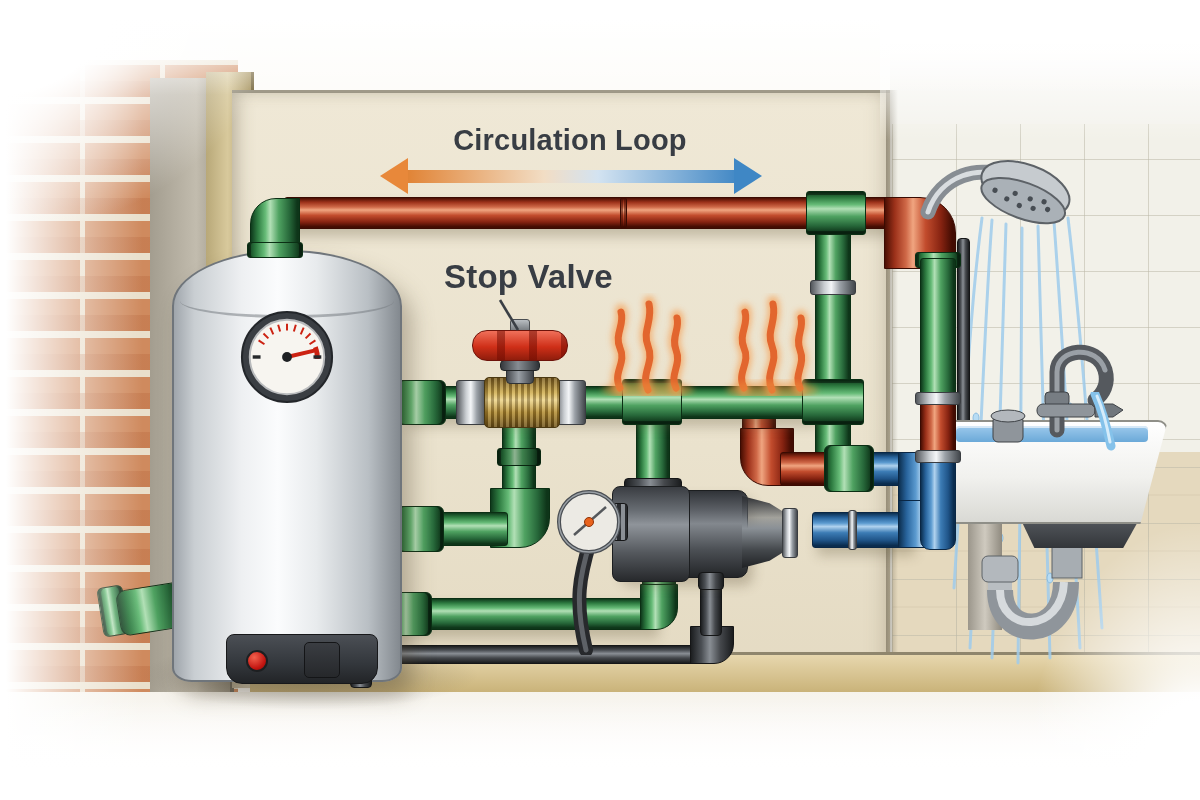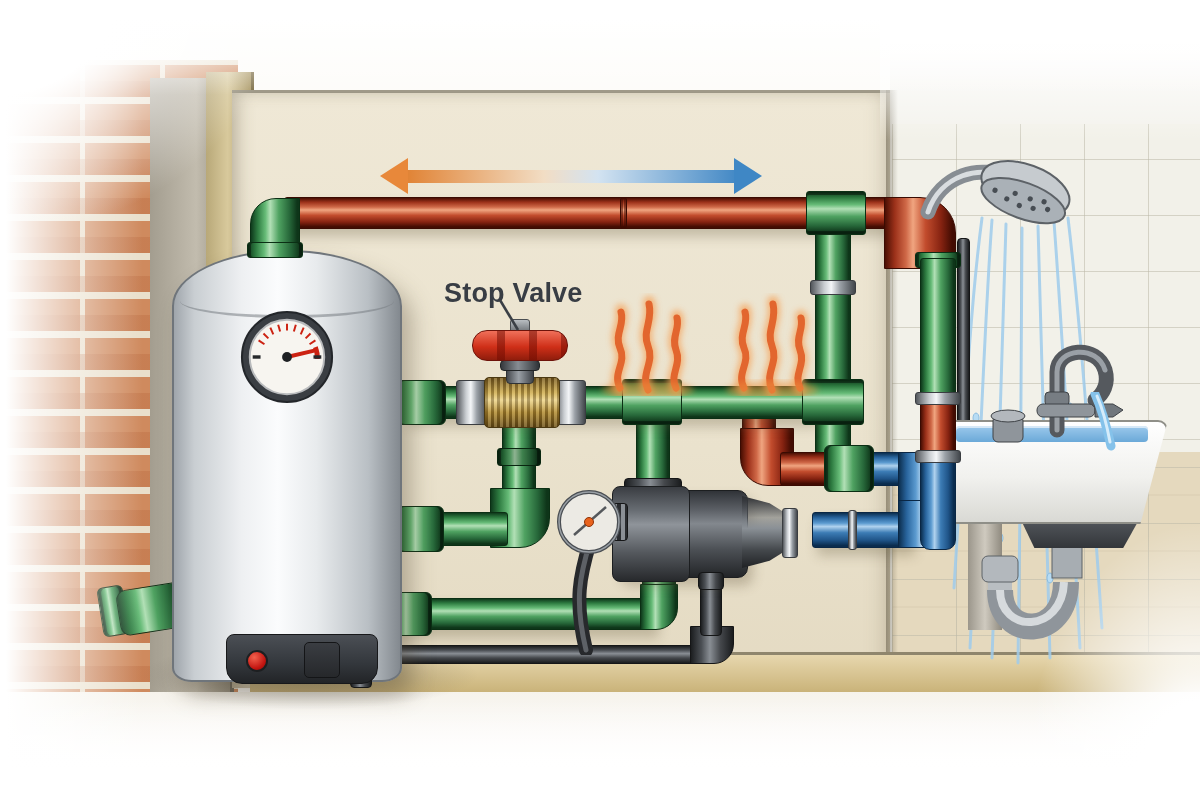--- a/index.html
+++ b/index.html
@@ -50,20 +50,21 @@
       background:linear-gradient(90deg,rgba(90,82,62,.5),rgba(90,82,62,0));"></div>
   <div class="abs" style="left:880px;top:0;width:320px;height:140px;z-index:5;
       background:linear-gradient(180deg,#fff 30%,rgba(255,255,255,0));"></div>
   <div class="abs" style="left:250px;top:652px;width:950px;height:50px;z-index:5;
       background:linear-gradient(180deg,#e7d7ae,#cdb77f 70%,#bfa66b);border-top:3px solid #8f866d;"></div>
   <div class="abs" style="left:0;top:692px;width:1200px;height:108px;z-index:6;
       background:linear-gradient(180deg,#f6f3ec,#ffffff 70%);"></div>
   <div class="abs" style="left:140px;top:640px;width:340px;height:70px;z-index:6;
       background:radial-gradient(ellipse at center,rgba(70,65,55,.35),rgba(70,65,55,0) 70%);"></div>
 
+  <div class="lbl" style="left:380px;top:124px;width:380px;text-align:center;font-size:29px;">Circulation Loop</div>
   <svg class="abs" style="left:378px;top:152px;z-index:7;" width="386" height="48" viewBox="0 0 386 48">
     <defs>
         <linearGradient id="arrG" x1="0" x2="1" y1="0" y2="0">
       <stop offset="0" stop-color="#e08030"></stop>
           <stop offset=".42" stop-color="#f2ddc4"></stop>
       <stop offset=".58" stop-color="#d3e3f1"></stop>
           <stop offset="1" stop-color="#3f86c4"></stop>
     </linearGradient>
       </defs>
     <rect x="24" y="18" width="338" height="13" fill="url(#arrG)"></rect>
@@ -129,21 +130,21 @@
                  linear-gradient(180deg,#6e521f,#c9a850 30%,#ecd694 45%,#a8832f 70%,#5c4316);"></div>
   <div class="abs" style="left:506px;top:346px;width:28px;height:38px;z-index:13;border-radius:4px;
       background:linear-gradient(90deg,#45494e,#9aa0a6 45%,#3f4348);border:1px solid #2e3236;"></div>
   <div class="abs" style="left:500px;top:360px;width:40px;height:11px;z-index:13;border-radius:4px;
       background:linear-gradient(90deg,#35383c,#878d93 45%,#2f3337);border:1px solid #222527;"></div>
   <div class="abs" style="left:472px;top:330px;width:96px;height:31px;z-index:14;border-radius:15px;border:1px solid #6e130a;
       background:repeating-linear-gradient(90deg,transparent 0 24px,rgba(110,10,0,.5) 24px 32px),
                  linear-gradient(180deg,#f0705a,#cf2f18 55%,#8f1d0c);"></div>
   <div class="abs" style="left:510px;top:319px;width:20px;height:14px;z-index:13;border-radius:3px;
       background:linear-gradient(180deg,#b9bec2,#6d7277);border:1px solid #4a4e52;"></div>
-  <div class="lbl" style="left:444px;top:278px;font-size:27px;">Stop Valve</div>
+  <div class="lbl" style="left:444px;top:258px;font-size:33px;">Stop Valve</div>
   <svg class="abs" style="left:492px;top:298px;z-index:30;" width="40" height="36" viewBox="0 0 40 36">
     <line x1="8" y1="2" x2="26" y2="32" stroke="#3a3f45" stroke-width="2.6"></line>
   </svg>
 
   <div class="abs gv" style="left:502px;top:420px;width:34px;height:80px;z-index:10;"></div>
   <div class="abs gv ring" style="left:497px;top:448px;width:44px;height:18px;z-index:11;filter:brightness(.8);"></div>
   <div class="abs gv" style="left:490px;top:488px;width:60px;height:60px;border-radius:0 0 30px 0;z-index:10;"></div>
   <div class="abs gh" style="left:402px;top:512px;width:106px;height:34px;z-index:10;"></div>
   <div class="abs gv ring" style="left:396px;top:506px;width:48px;height:46px;border-radius:6px;z-index:11;"></div>
 

